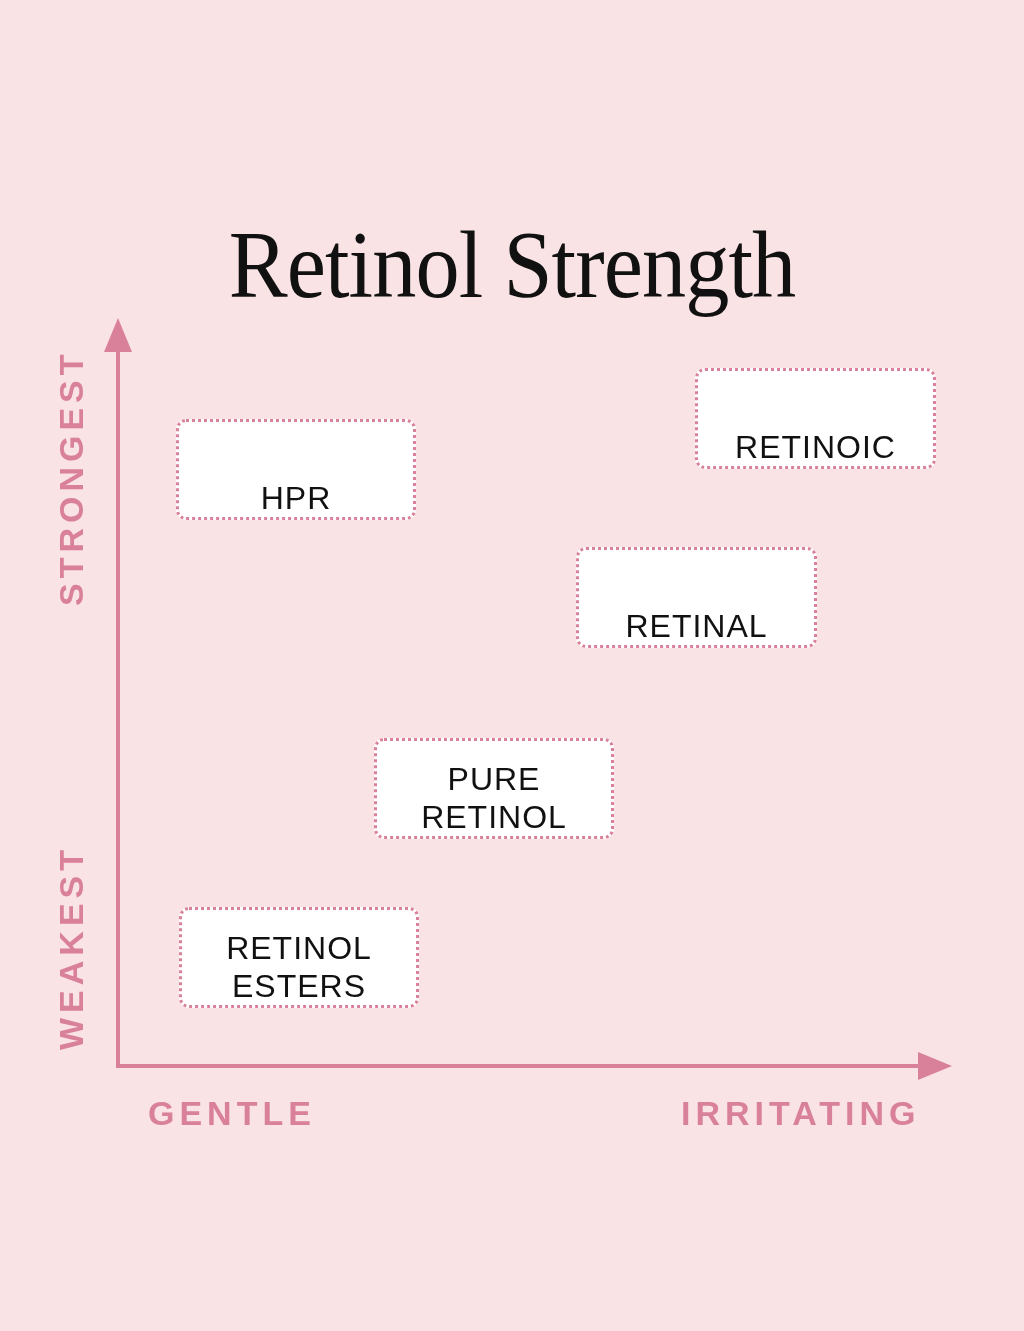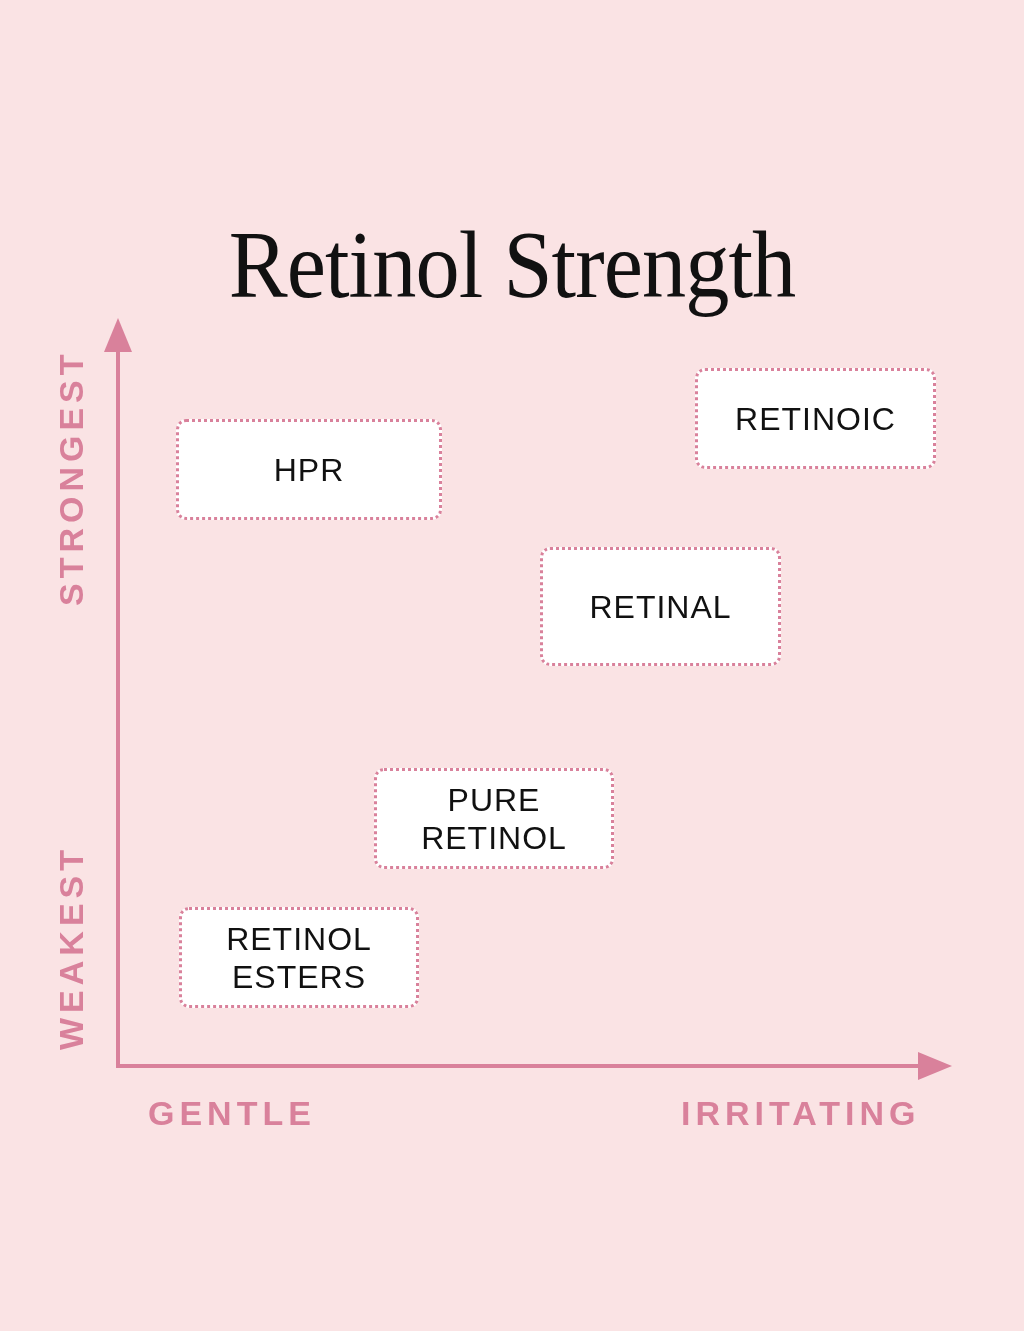--- a/index.html
+++ b/index.html
@@ -50,21 +50,21 @@
     .vlabel {
       transform-origin: left top;
       transform: rotate(-90deg);
     }
     .box {
       position: absolute;
       background: #ffffff;
       border: 3px dotted #d9819b;
       border-radius: 10px;
       box-sizing: border-box;
-      display: flex; align-items: center; justify-content: center;
+      display: flex; align-items: flex-end; justify-content: center;
       text-align: center;
       color: #111;
       font-size: 32px; line-height: 38px;
       letter-spacing: 1px;
     }
     .box span { display: block; }
   </style>
 </head>
 <body>
 
@@ -73,39 +73,39 @@
 <div class="arrow-up"></div>
 <div class="axis-v"></div>
 <div class="axis-h"></div>
 <div class="arrow-right"></div>
 
 <div class="axis-label vlabel" style="left:52px; top:606px;">STRONGEST</div>
 <div class="axis-label vlabel" style="left:52px; top:1050px;">WEAKEST</div>
 <div class="axis-label" style="left:140px; top:1094px;margin-left:8px;">GENTLE</div>
 <div class="axis-label" style="left:681px; top:1094px;text-align:center;">IRRITATING</div>
 
-<div class="box" style="left:176px; top:419px; width:266px; height:101px;">
+<div class="box" style="left:176px; top:419px; width:240px; height:101px;">
   <div>
     <span>HPR</span>
   </div>
 </div>
 
 <div class="box" style="left:695px; top:368px; width:241px; height:101px;">
   <div>
     <span>RETINOIC</span>
   </div>
 </div>
 
-<div class="box" style="left:540px; top:547px; width:241px; height:119px;">
+<div class="box" style="left:576px; top:547px; width:241px; height:101px;">
   <div>
     <span>RETINAL</span>
   </div>
 </div>
 
-<div class="box" style="left:374px; top:768px; width:240px; height:101px;">
+<div class="box" style="left:374px; top:738px; width:240px; height:101px;">
   <div>
     <span>PURE</span>
     <span>RETINOL</span>
   </div>
 </div>
 
 <div class="box" style="left:179px; top:907px; width:240px; height:101px;">
   <div>
     <span>RETINOL</span>
     <span>ESTERS</span>

